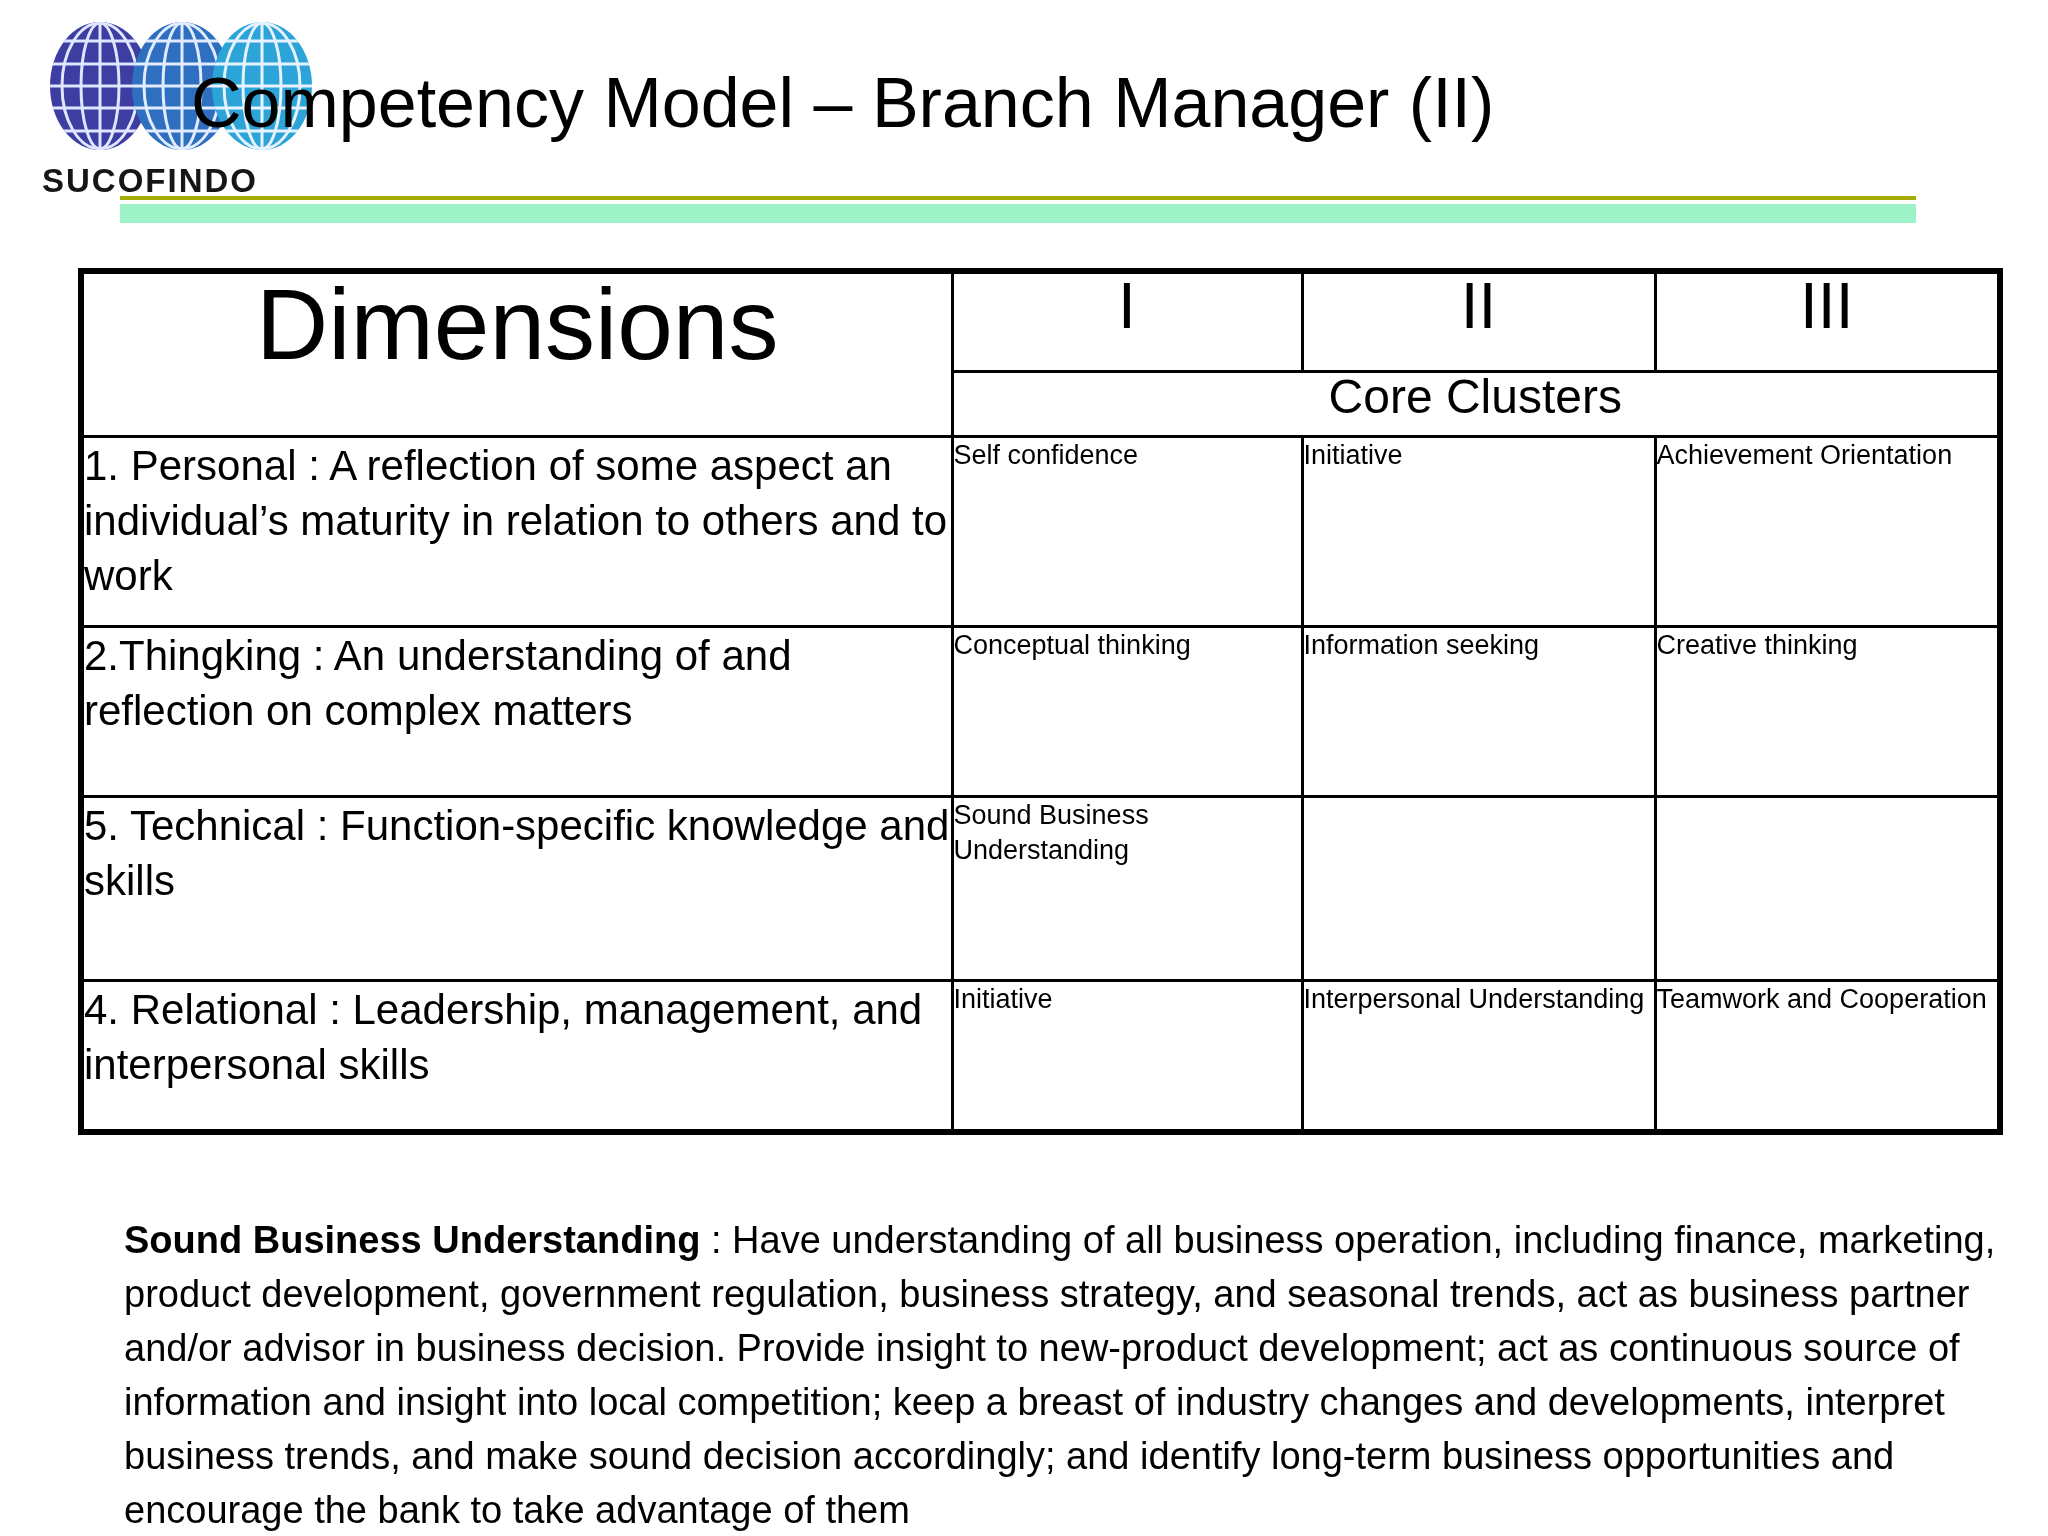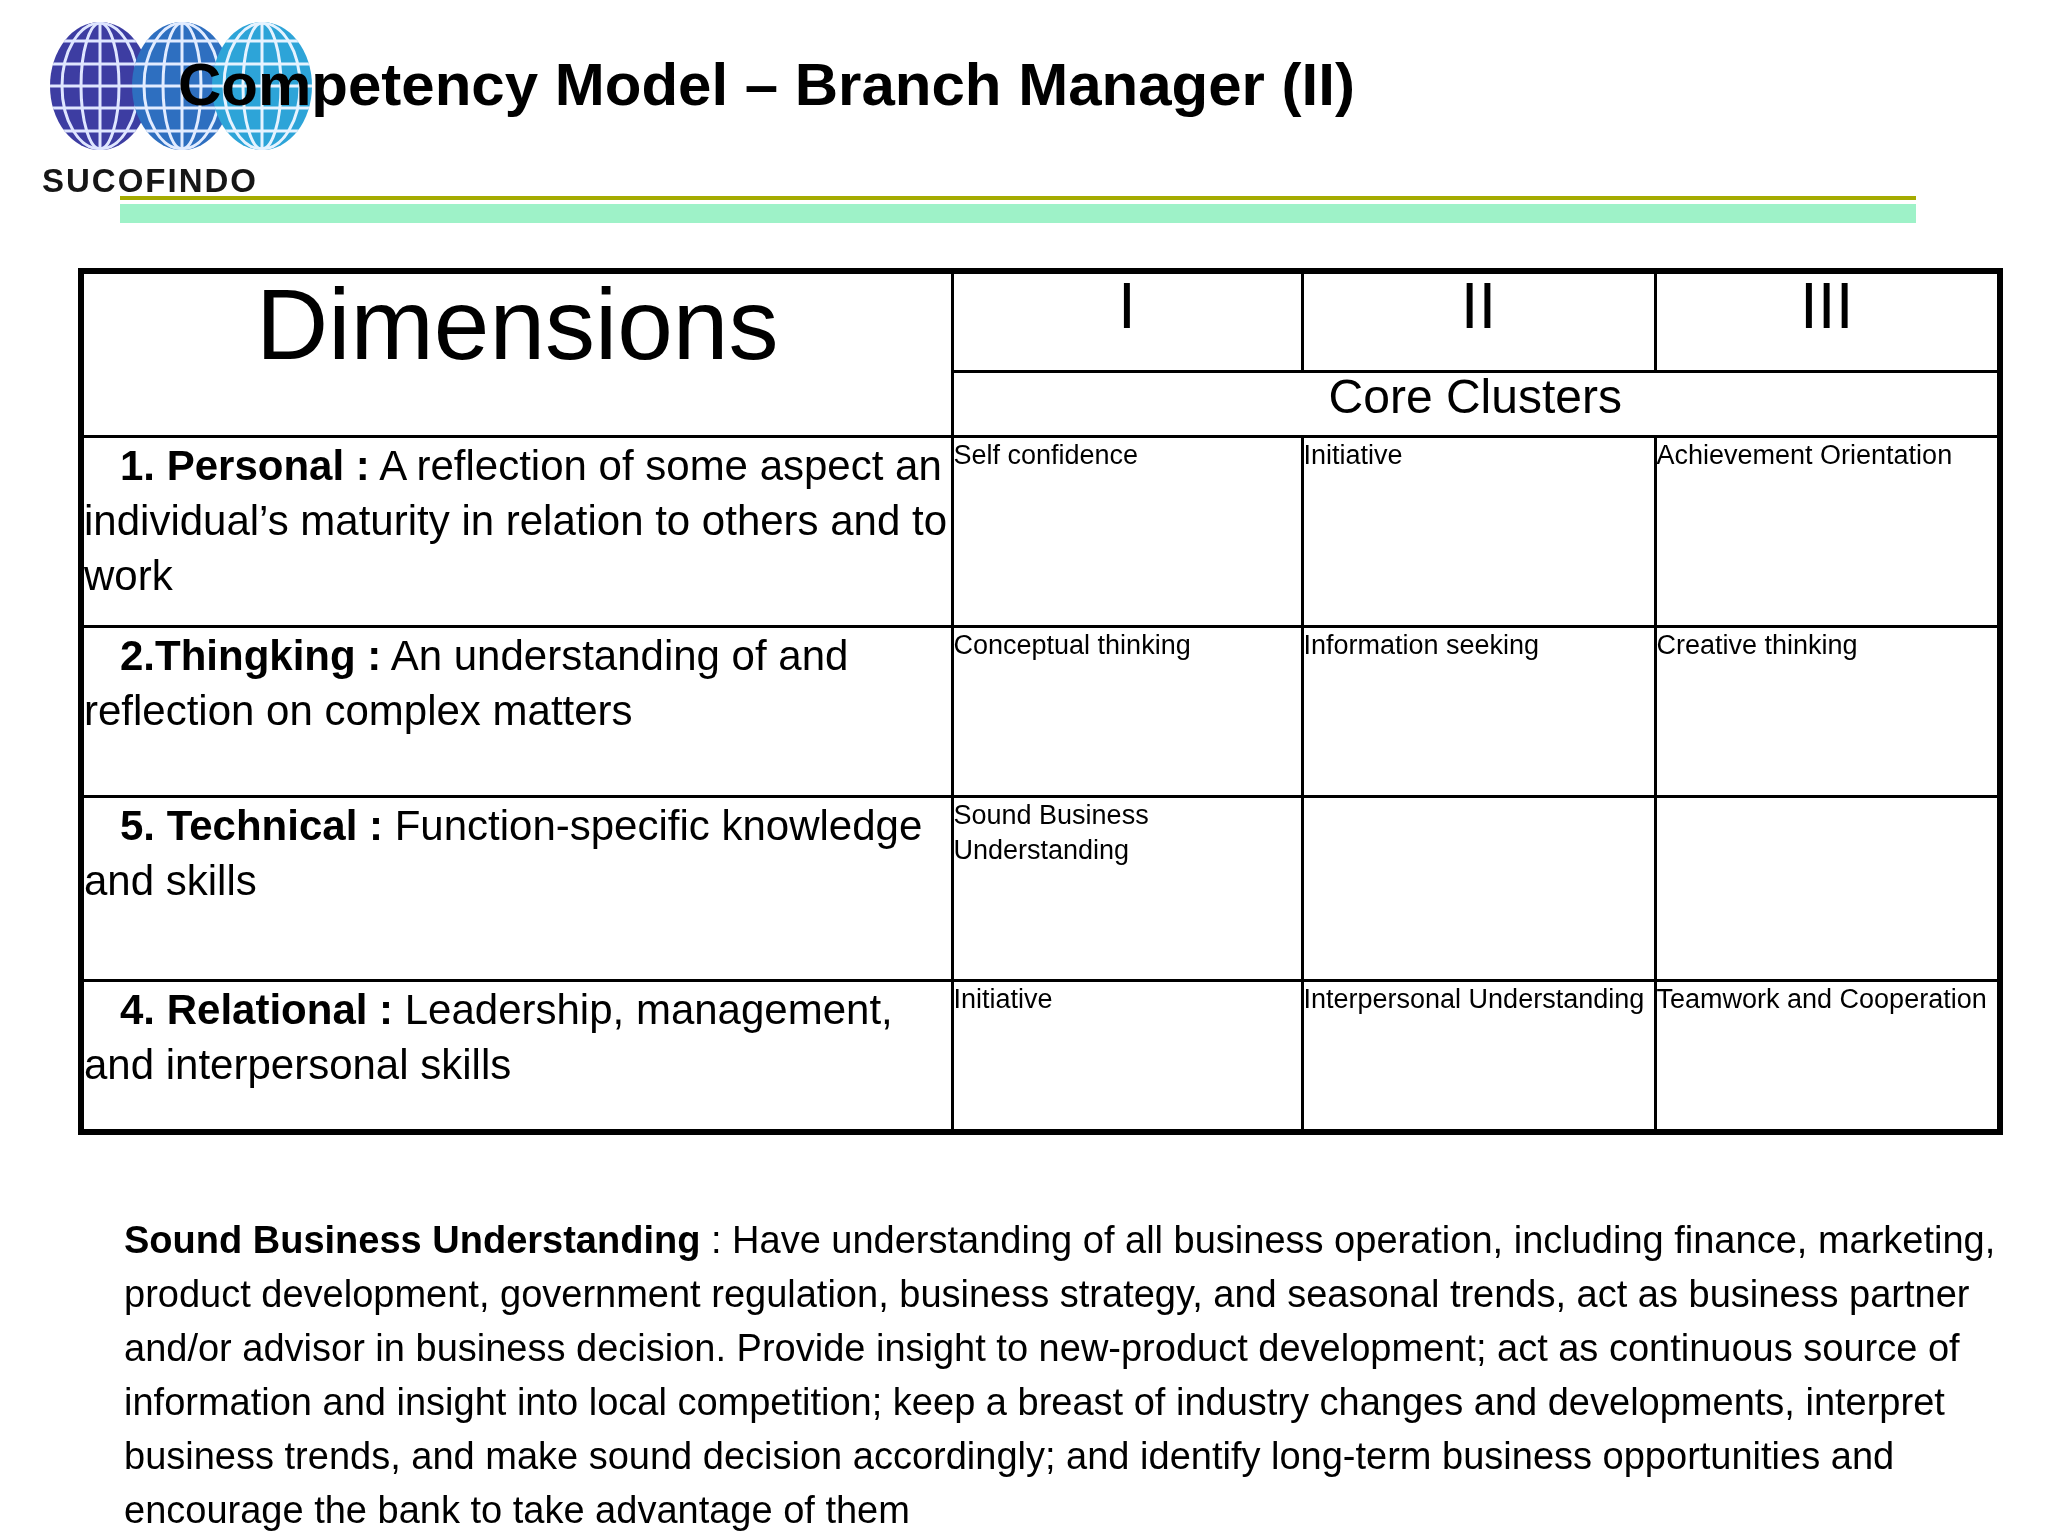--- a/index.html
+++ b/index.html
@@ -5,22 +5,22 @@
   html,body{margin:0;padding:0;background:#ffffff;}
   body{
     width:2048px;height:1536px;position:relative;overflow:hidden;
     font-family:"Liberation Sans","DejaVu Sans",sans-serif;color:#000;
   }
   .slide{position:absolute;inset:0;background:#ffffff;}
 
   
   .logo{position:absolute;left:22px;top:6px;width:300px;height:200px;}
   .title{
-    position:absolute;left:178px;top:52px;margin:0;
-    font-size:60px;font-weight:700;line-height:1.1;white-space:nowrap;
+    position:absolute;left:178px;top:52px;margin:13px;
+    font-size:70px;font-weight:400;line-height:1.1;white-space:nowrap;
     color:#000;
   }
   .rule-thin{position:absolute;left:120px;top:196px;width:1796px;height:4px;background:#a5ab00;}
   .rule-bar{position:absolute;left:120px;top:204px;width:1796px;height:19px;background:#9ef2c8;}
 
   
   table.matrix{
     position:absolute;left:78px;top:268px;
     border-collapse:collapse;table-layout:fixed;
     width:1919px;
@@ -44,21 +44,21 @@
     font-size:64px;line-height:1;
   }
   td.span-head{
     vertical-align:middle;text-align:center;
     font-size:48px;line-height:1;
   }
   td.dim-cell{
     font-size:42px;line-height:1.32;
     padding:14px 100px 10px 16px;
   }
-  td.dim-cell .dim-label{font-weight:700;padding-left:36px;}
+  td.dim-cell .dim-label{font-weight:400;}
   td.cluster{
     font-size:27px;line-height:1.32;
     padding:12px 20px 10px 14px;
   }
   td.cluster.narrow{padding-right:36px;}
 
   
   .footnote{
     position:absolute;left:123px;top:1212px;width:1880px;margin:1px;
     font-size:38px;line-height:54px;color:#000;

